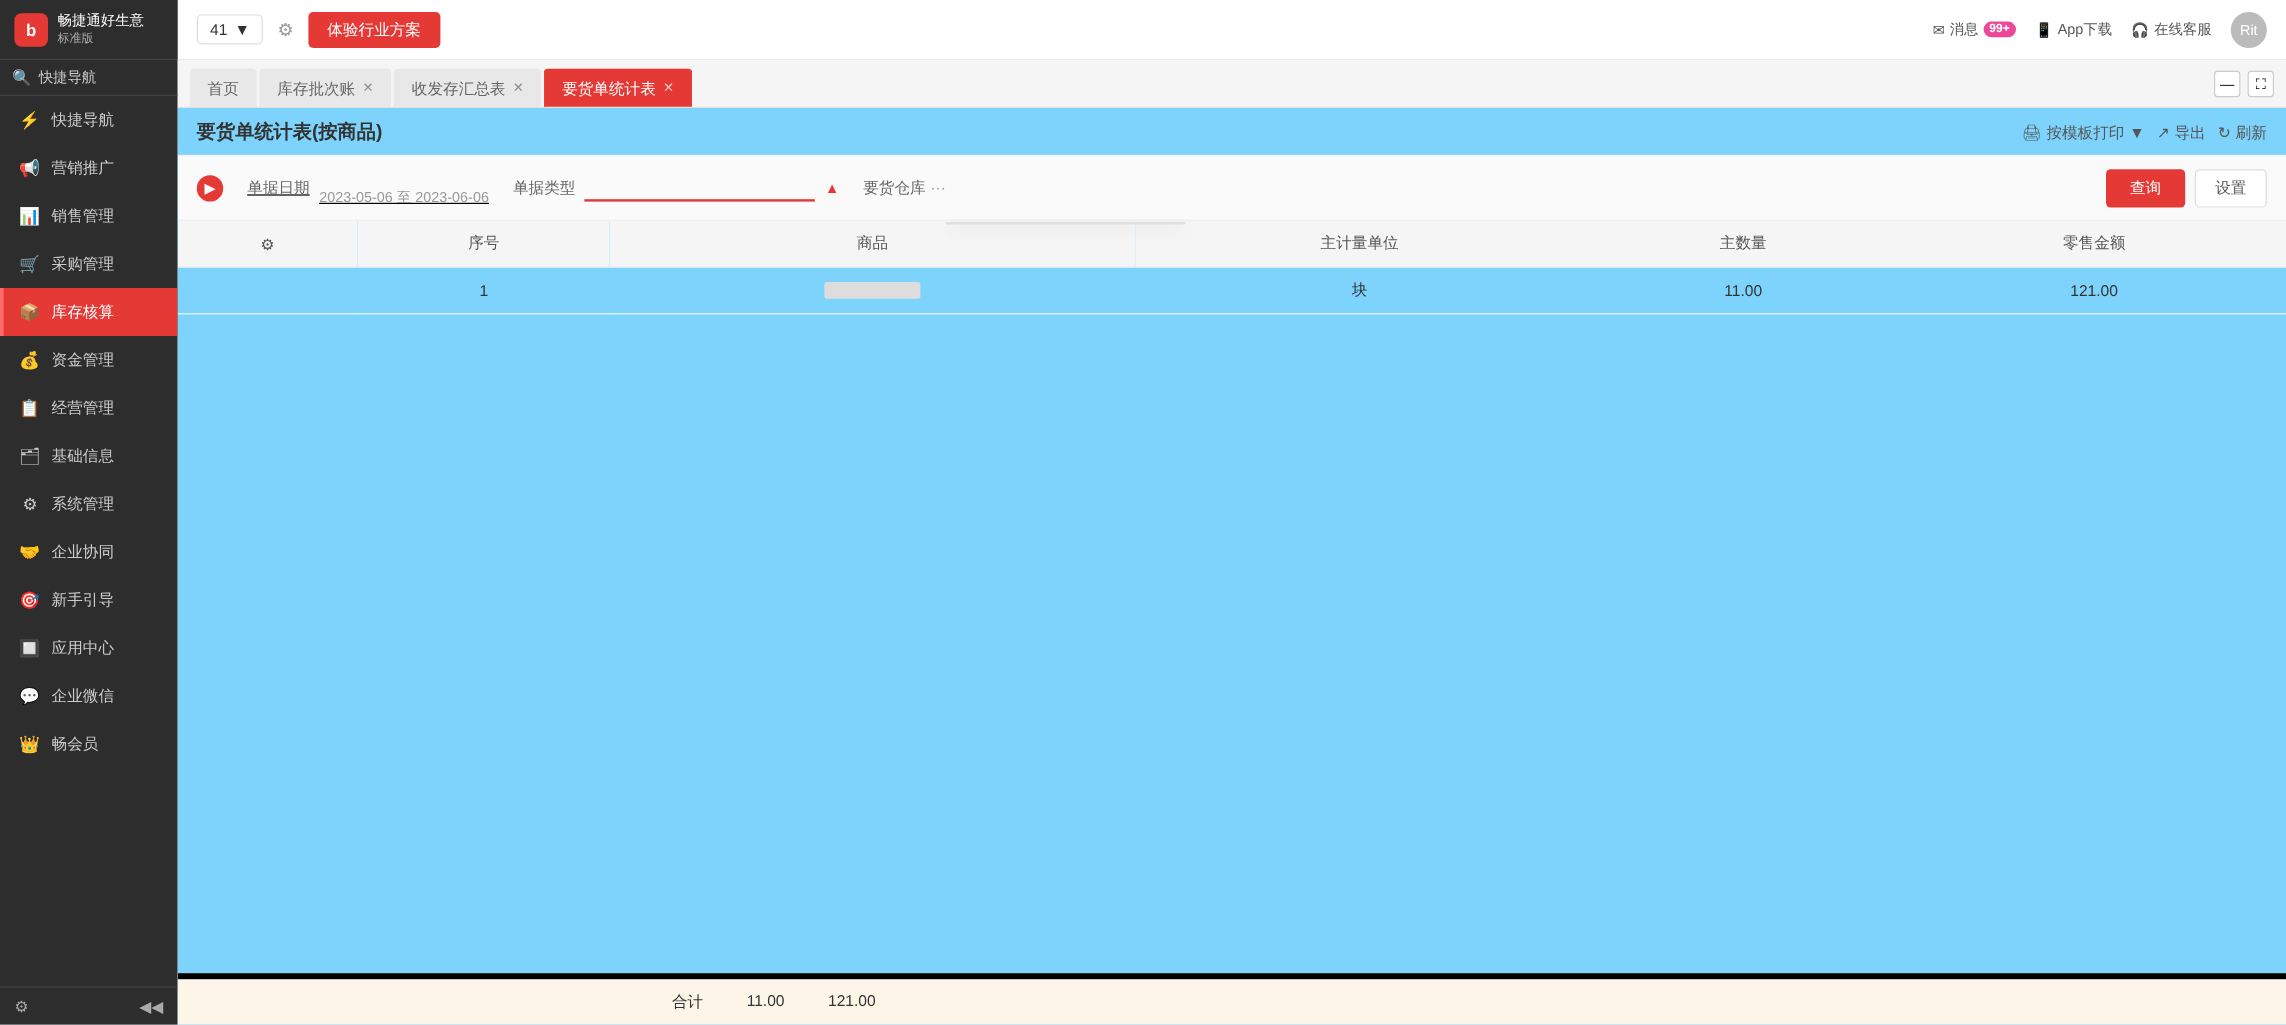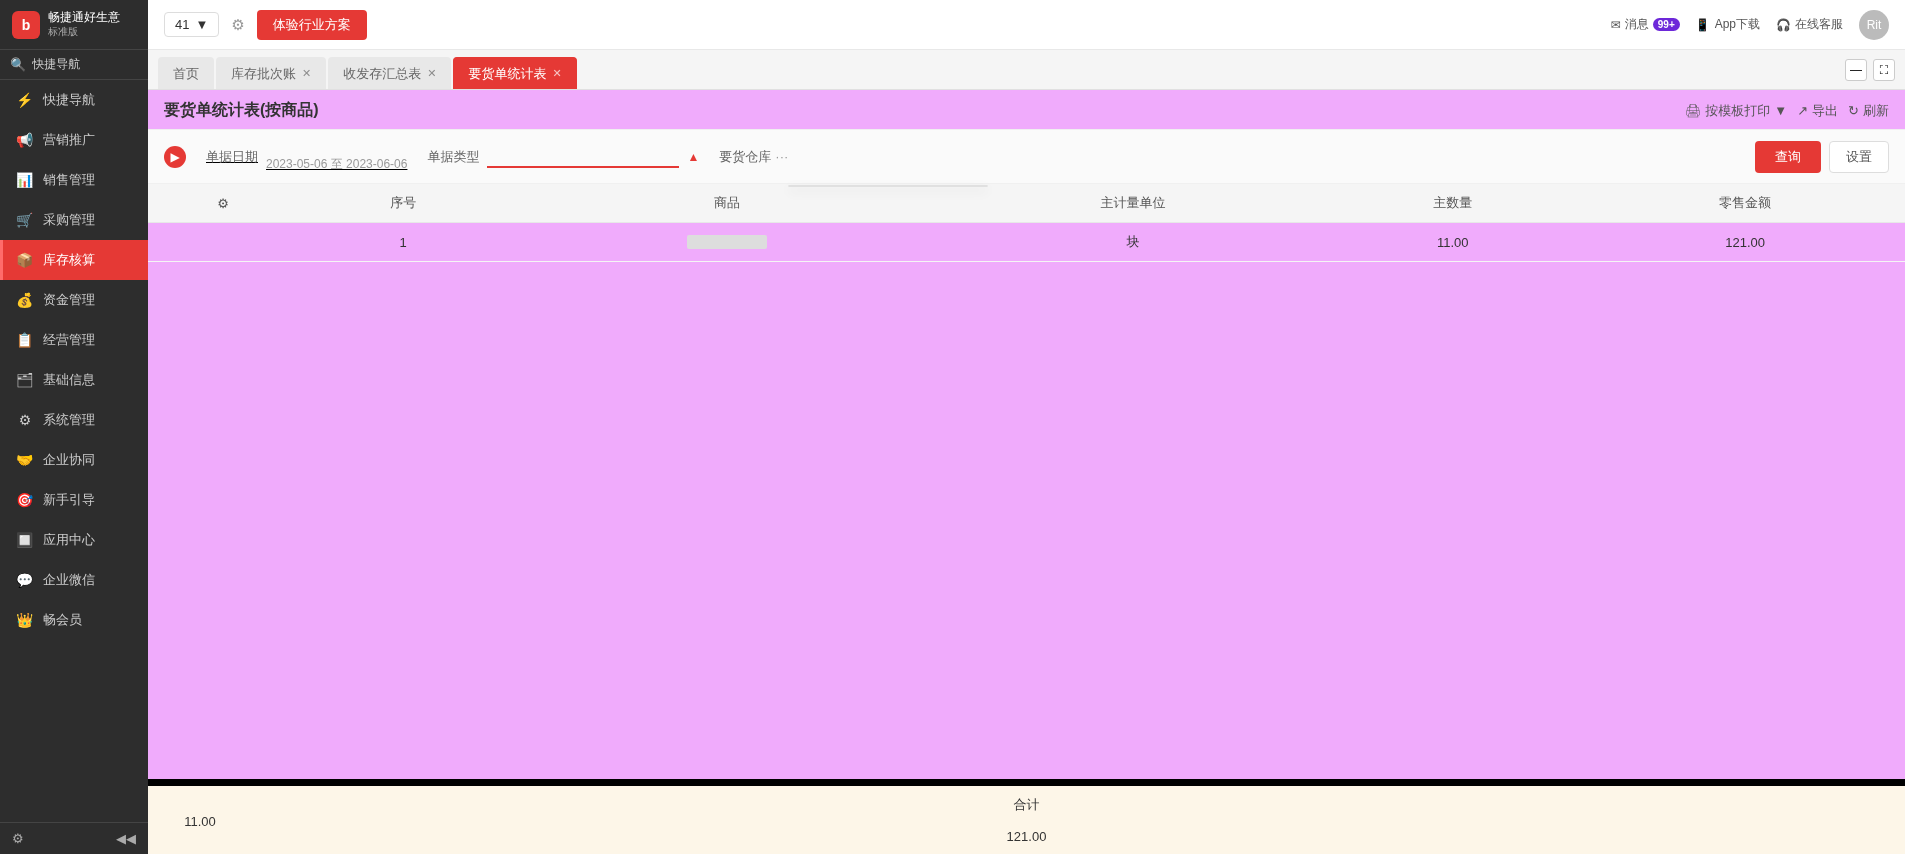--- a/index.html
+++ b/index.html
@@ -97,21 +97,21 @@
       border: none; border-radius: 4px;
       padding: 6px 16px; cursor: pointer;
       font-size: 13px;
     }
     .topbar-right { display: flex; align-items: center; gap: 16px; }
     .topbar-msg {
       display: flex; align-items: center; gap: 4px;
       cursor: pointer; color: #555; font-size: 12px; position: relative;
     }
     .badge {
-      background: #6d28d9; color: #fff; border-radius: 10px;
+      background: #ec4899; color: #fff; border-radius: 10px;
       font-size: 10px; padding: 1px 5px; font-weight: bold;
     }
     .topbar-avatar {
       width: 30px; height: 30px; border-radius: 50%;
       background: #bbb; display: flex; align-items: center; justify-content: center;
       color: #fff; font-size: 12px; cursor: pointer;
     }
 
     
     .tabbar {
@@ -142,21 +142,21 @@
     }
     .tab-action-btn {
       width: 22px; height: 22px; border: 1px solid #ccc; background: #fff;
       border-radius: 3px; cursor: pointer; display: flex; align-items: center; justify-content: center;
       font-size: 12px;
     }
 
     
     .page-content {
       flex: 1;
-      background: #f0abfc;
+      background: #7dd3fc;
       overflow: auto;
       display: flex;
       flex-direction: column;
     }
     .page-header {
       display: flex; align-items: center; justify-content: space-between;
       padding: 10px 16px 8px;
       border-bottom: 1px solid #f0f0f0;
     }
     .page-title { font-size: 16px; font-weight: bold; color: #333; }
@@ -260,24 +260,23 @@
     tbody td {
       padding: 10px 12px;
       text-align: center;
       color: #333;
     }
     .blurred { background: #ddd; border-radius: 2px; color: transparent; user-select: none; display: inline-block; width: 80px; height: 14px; }
 
     
     .table-footer {
       background: #fdf6e8;
-      border-top: 7px solid #000000;
-      display: flex;
-      padding: 10px 12px;
-      flex-direction: column;
+      border-top: 5px solid #000000;
+      display: flex;
+      padding: 10px 0;
     }
     .footer-cell {
       text-align: center;
       padding: 0 12px;
       font-size: 13px;
       color: #333;
     }
   </style>
 </head>
 <body>

